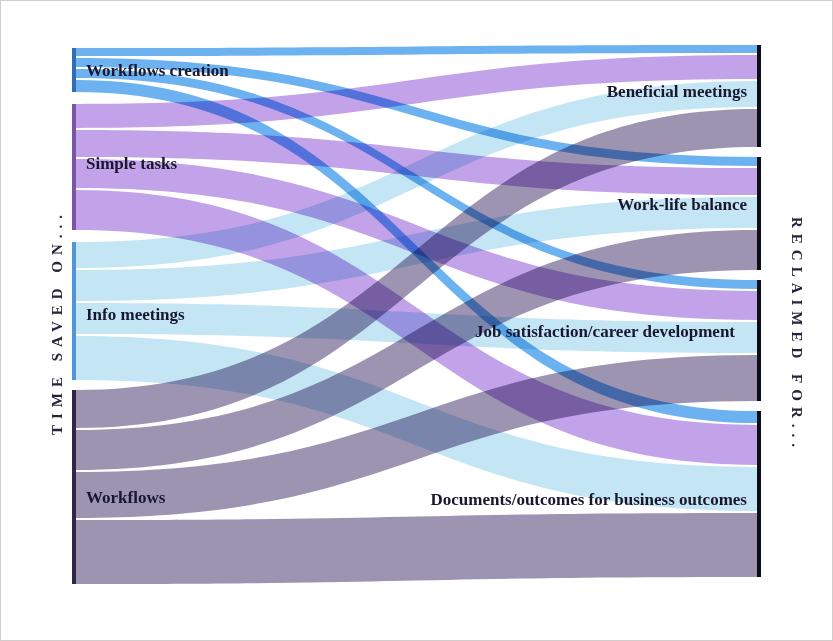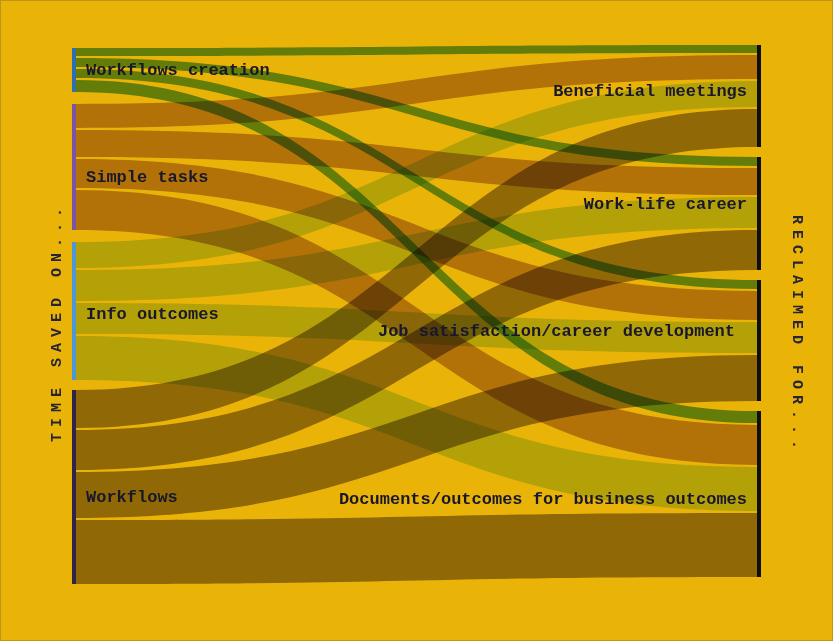--- a/index.html
+++ b/index.html
@@ -1,19 +1,19 @@
 <!DOCTYPE html>
 <html><head>
 <meta charset="utf-8">
 <style>
   html,body{margin:0;padding:0;background:#efe7e0;}
   .stage{
-    position:relative;width:833px;height:641px;background:#eab308;
+    position:relative;width:833px;height:641px;background:#ffffff;
     overflow:hidden;box-shadow:inset 0 0 0 1px rgba(70,60,55,.25);
-    font-family:Liberation Mono, monospace;
+    font-family:Liberation Serif, serif;
   }
   svg{position:absolute;left:0;top:0;}
   .ribbons path{mix-blend-mode:multiply;}
   .node-label{
     position:absolute;font-weight:700;font-size:17px;color:#18172e;
     white-space:nowrap;line-height:1;transform:translateY(-50%);
   }
   .node-label.right{text-align:right;}
   .axis-label{
     position:absolute;font-weight:600;font-size:15px;color:#262437;
@@ -52,24 +52,24 @@
         <rect x="72" y="390" width="4" height="194" fill="#2e2547"></rect>
         <rect x="757" y="45" width="4" height="102" fill="#0d0d15"></rect>
         <rect x="757" y="157" width="4" height="113" fill="#0d0d15"></rect>
         <rect x="757" y="280" width="4" height="121" fill="#0d0d15"></rect>
         <rect x="757" y="411" width="4" height="166" fill="#0d0d15"></rect>
       </g>
   </svg>
 
   <div id="label-layer">
       <div class="node-label left" style="left: 86px; top: 70px;">Workflows creation</div>
-      <div class="node-label left" style="left: 86px; top: 177px; text-align: center;">Simple tasks</div>
-      <div class="node-label left" style="left: 86px; top: 314px;">Info outcomes</div>
+      <div class="node-label left" style="left: 86px; top: 163px; text-align: center;">Simple tasks</div>
+      <div class="node-label left" style="left: 86px; top: 314px;">Info meetings</div>
       <div class="node-label left" style="left: 86px; top: 497px;">Workflows</div>
       <div class="node-label right" style="right: 86px; top: 91px;">Beneficial meetings</div>
-      <div class="node-label right" style="right: 86px; top: 203.5px;">Work-life career</div>
+      <div class="node-label right" style="right: 86px; top: 203.5px;">Work-life balance</div>
       <div class="node-label right" style="right: 98px; top: 330.5px;">Job satisfaction/career development</div>
       <div class="node-label right" style="right: 86px; top: 499px;">Documents/outcomes for business outcomes</div>
     </div>
 
   <div class="axis-label left" id="axis-left" style="left: 57px; top: 322px;">TIME SAVED ON...</div>
   <div class="axis-label right" id="axis-right" style="left: 796px; top: 335px;">RECLAIMED FOR...</div>
 </div>
 
 </body></html>

